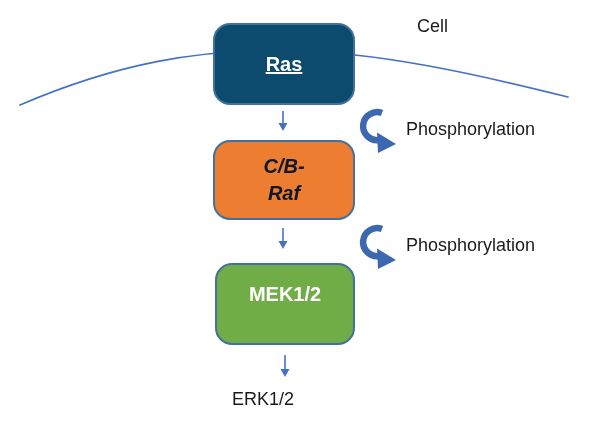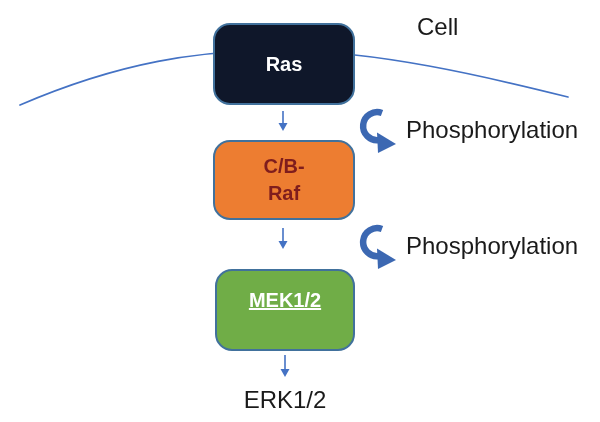--- a/index.html
+++ b/index.html
@@ -28,32 +28,32 @@
     flex-direction: column;
     align-items: center;
     justify-content: center;
     font-weight: bold;
     font-size: 20px;
     line-height: 27px;
     text-align: center;
   }
   .node-ras { left: 213px; top: 23px;  width: 142px; height: 82px; }
   .node-raf { left: 213px; top: 140px; width: 142px; height: 80px; }
-  .node-mek { left: 215px; top: 269px; width: 140px; height: 82px; padding-bottom: 20px; text-decoration: underline; }
+  .node-mek { left: 215px; top: 263px; width: 140px; height: 82px; padding-bottom: 20px; }
   .label {
     position: absolute;
     z-index: 2;
-    font-size: 24px;
+    font-size: 18px;
     line-height: 27px;
     white-space: nowrap;
   }
   .label-membrane { left: 417px; top: 13px; }
   .label-phospho1 { left: 406px; top: 116px; }
   .label-phospho2 { left: 406px; top: 232px; }
-  .label-erk { left: 232px; top: 386px; width: 106px; text-align: center; white-space: nowrap; }
+  .label-erk { left: 232px; top: 386px; width: 106px; text-align: left; white-space: nowrap; }
   .label span { display: block; }
 </style>
 </head>
 <body>
 
 <div class="stage">
 
   <svg class="layer base" viewBox="0 0 600 422">
     <g fill="none" stroke-width="1.7" stroke-linecap="round" stroke="#4472C4">
       <path d="M 20 105 C 120 62 200 50 284 50 C 380 52 480 75 568 97"></path>
@@ -63,25 +63,25 @@
       <line x1="283" y1="228" x2="283" y2="242"></line>
       <line x1="285" y1="355" x2="285" y2="370"></line>
     </g>
     <g stroke="none" fill="#4472C4">
       <polygon points="278.5,123 287.5,123 283,131"></polygon>
       <polygon points="278.5,241 287.5,241 283,249"></polygon>
       <polygon points="280.5,369 289.5,369 285,377"></polygon>
     </g>
   </svg>
 
-  <div class="node node-ras" style="background-color: #0f172a; border-color: rgb(65, 113, 156); color: rgb(255, 255, 255);">
+  <div class="node node-ras" style="background-color: #0c4a6e; border-color: rgb(65, 113, 156); color: rgb(255, 255, 255); text-decoration: underline;">
     <span>Ras</span>
   </div>
 
-  <div class="node node-raf" style="background-color: rgb(237, 125, 49); border-color: rgb(65, 113, 156); color: #7f1d1d;">
+  <div class="node node-raf" style="background-color: rgb(237, 125, 49); border-color: rgb(65, 113, 156); color: #0f172a; font-style: italic;">
     <span>C/B-</span>
     <span>Raf</span>
   </div>
 
   <div class="node node-mek" style="background-color: rgb(112, 173, 71); border-color: rgb(65, 113, 156); color: rgb(255, 255, 255);">
     <span>MEK1/2</span>
   </div>
 
   <div class="label label-membrane" style="color: rgb(26, 26, 26);">
     <span>Cell</span>

